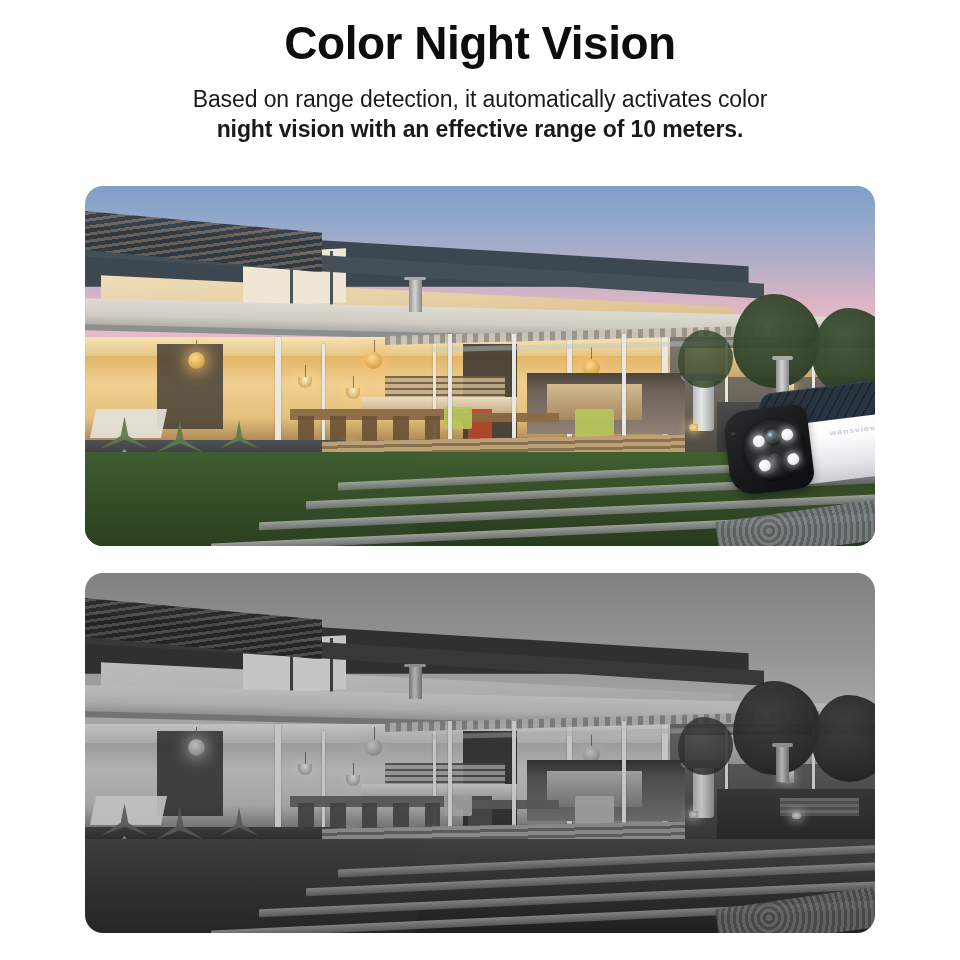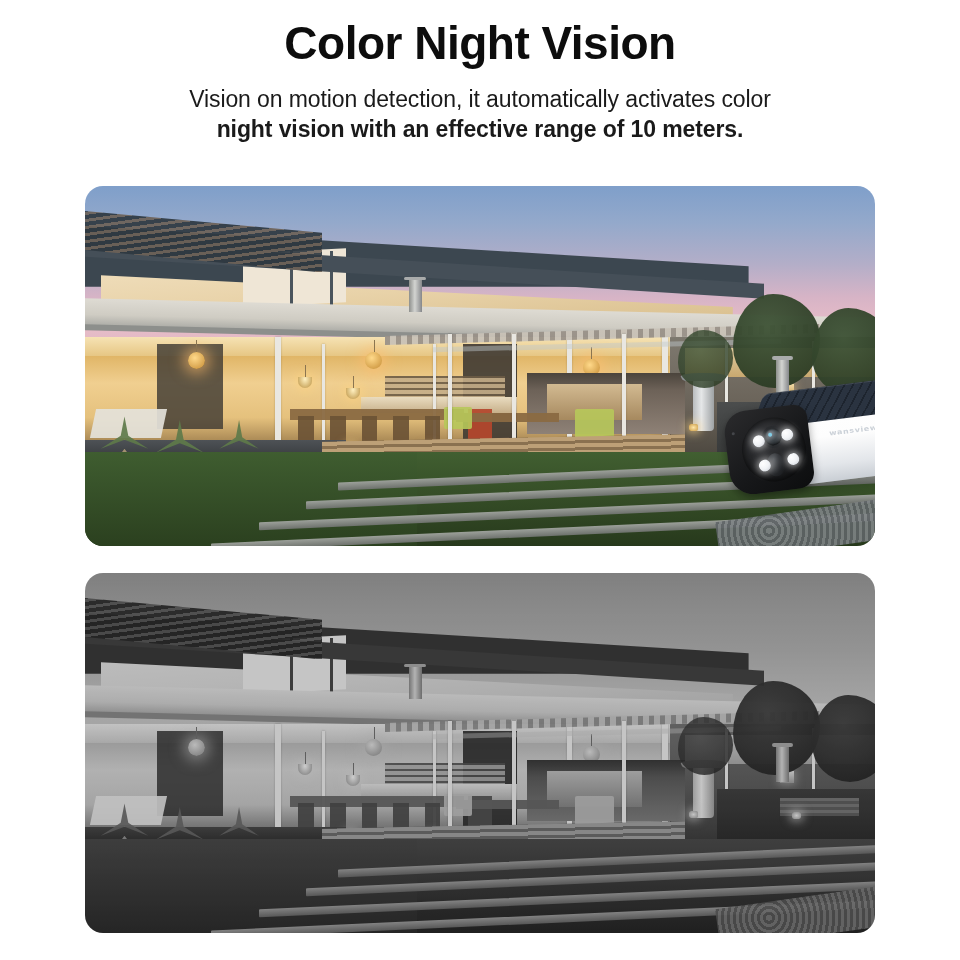--- a/index.html
+++ b/index.html
@@ -358,21 +358,21 @@
   }
 </style>
 </head>
 <body>
 
 <div class="page">
 
   <div class="header">
     <h1 class="headline">Color Night Vision</h1>
     <p class="subcopy">
-      <span class="l1">Vision on motion detection, it automatically activates color</span>
+      <span class="l1">Based on range detection, it automatically activates color</span>
       <span class="l2">night vision with an effective range of 10 meters.</span>
     </p>
   </div>
 
   <div class="photo-card" id="card-color">
     <div class="scene">
 
       <div class="sky"></div>
       <div class="hills"></div>
 

